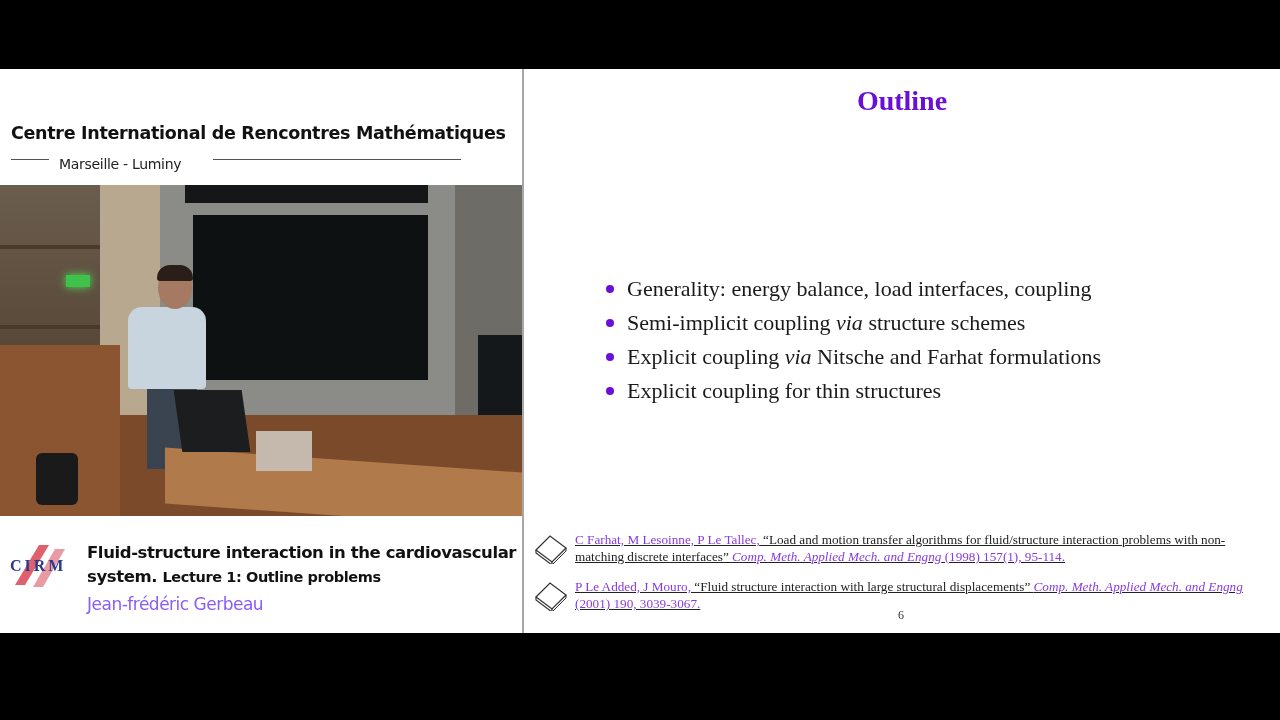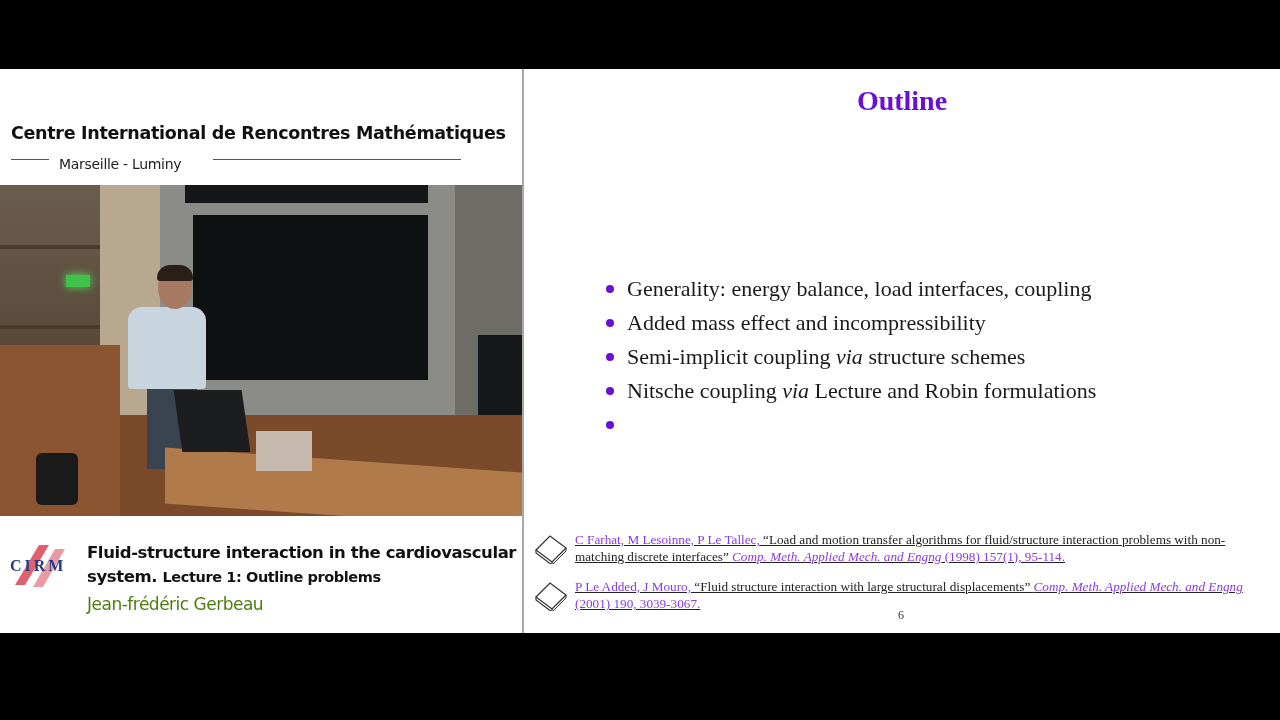--- a/index.html
+++ b/index.html
@@ -30,21 +30,21 @@
   .v-person-body { position:absolute; left:128px; top:122px; width:78px; height:82px; background:#c8d4de; border-radius:14px 14px 4px 4px; }
   .v-person-legs { position:absolute; left:147px; top:204px; width:50px; height:80px; background:#3a4450; }
   .v-monitor { position:absolute; left:178px; top:205px; width:68px; height:62px; background:#1b1d1f; transform:skewX(8deg); }
   .v-laptop { position:absolute; left:256px; top:246px; width:56px; height:40px; background:#c5b8ad; }
   .v-exit { position:absolute; left:66px; top:90px; width:24px; height:12px; background:#3fc24a; box-shadow:0 0 8px #4fe05a; }
   .v-bin { position:absolute; left:36px; top:268px; width:42px; height:52px; border-radius:6px; background:#1a1a1a; }
   
   .cirm-logo { position:absolute; left:9px; top:474px; width:66px; height:44px; }
   .talk-title { position:absolute; left:87px; top:472px; width:430px; font-size:16.5px; font-weight:bold; color:#111; line-height:24px; font-family:"DejaVu Sans", sans-serif; letter-spacing:-0.4px; }
   .talk-title .t2 { font-size:14.5px; }
-  .author { position:absolute; left:87px; top:525px; font-size:17px; color:#4d7c0f; font-family:"DejaVu Sans", sans-serif; letter-spacing:-0.5px; }
+  .author { position:absolute; left:87px; top:525px; font-size:17px; color:#8b5cf6; font-family:"DejaVu Sans", sans-serif; letter-spacing:-0.5px; }
   
   .slide { position:absolute; left:524px; top:0; width:756px; height:564px; background:#fff; }
   .slide-title { position:absolute; left:0; width:756px; top:16px; text-align:center; font-family:"Liberation Serif", serif; font-weight:bold; font-size:28px; color:#6a0fd8; }
   .bullets { position:absolute; left:80px; top:205px; margin:0; padding:0; list-style:none; }
   .bullets li { position:relative; font-family:"Liberation Serif", serif; font-size:22px; color:#1a1a1a; height:34px; line-height:30px; padding-left:23px; white-space:nowrap; }
   .bullet-dot { position:absolute; left:2px; top:11px; width:8px; height:8px; border-radius:50%; background:#6a0fd8; }
   .refs { position:absolute; left:10px; top:462px; width:740px; }
   .ref { position:relative; padding-left:41px; font-family:"Liberation Serif", serif; font-size:13.2px; line-height:17px; color:#222; margin-bottom:13px;text-decoration:underline; }
   .ref .purple { color:#8a3ae0; }
   .ref .journal { color:#8a3ae0; font-style:italic; }
@@ -100,24 +100,23 @@
     <div class="author">Jean-frédéric Gerbeau</div>
   </div>
 
   <div class="divider"></div>
 
   <div class="slide">
     <div class="slide-title">Outline</div>
 
     <ul class="bullets">
       <li><span class="bullet-dot"></span><span>Generality: energy balance, load interfaces, coupling</span></li>
-      <li><span class="bullet-dot"></span><span>Added mass effect and incompressibility</span></li>
       <li><span class="bullet-dot"></span><span>Semi-implicit coupling </span><em>via</em><span> structure schemes</span></li>
-      <li><span class="bullet-dot"></span><span>Nitsche coupling </span><em>via</em><span> Lecture and Robin formulations</span></li>
-      <li><span class="bullet-dot"></span></li>
+      <li><span class="bullet-dot"></span><span>Explicit coupling </span><em>via</em><span> Nitsche and Farhat formulations</span></li>
+      <li><span class="bullet-dot"></span><span>Explicit coupling for thin structures</span></li>
     </ul>
 
     <div class="refs">
       <div class="ref">
         <svg class="book-icon" viewBox="0 0 34 30">
           <path d="M2,16 L16,2 L32,14 L18,28 Z" fill="#fff" stroke="#333" stroke-width="1.3"></path>
           <path d="M2,16 L2,19 L18,31 L18,28" fill="none" stroke="#333" stroke-width="1.2"></path>
           <path d="M18,28 L32,14 L32,17 L18,31" fill="none" stroke="#333" stroke-width="1"></path>
         </svg>
         <span class="purple">C Farhat, M Lesoinne, P Le Tallec,</span><span> “Load and motion transfer algorithms for fluid/structure interaction problems with non-matching discrete interfaces” </span><span class="journal">Comp. Meth. Applied Mech. and Engng</span><span class="purple"> (1998) 157(1), 95-114.</span>

